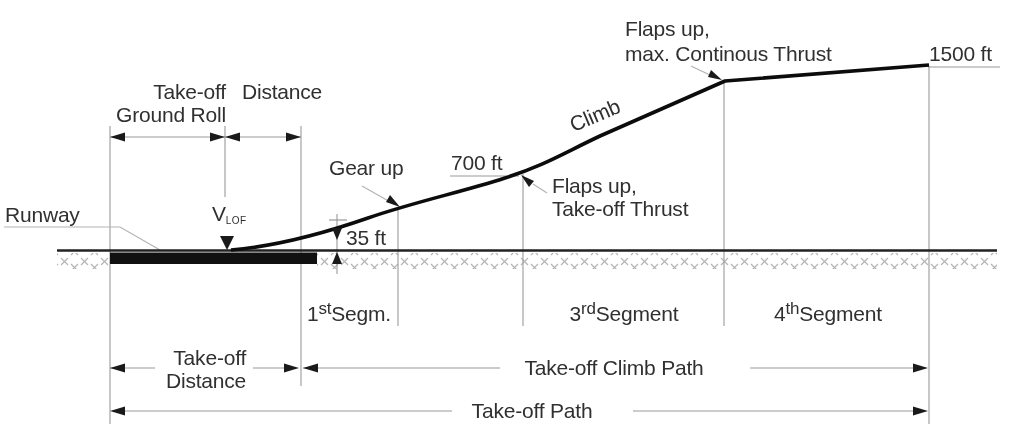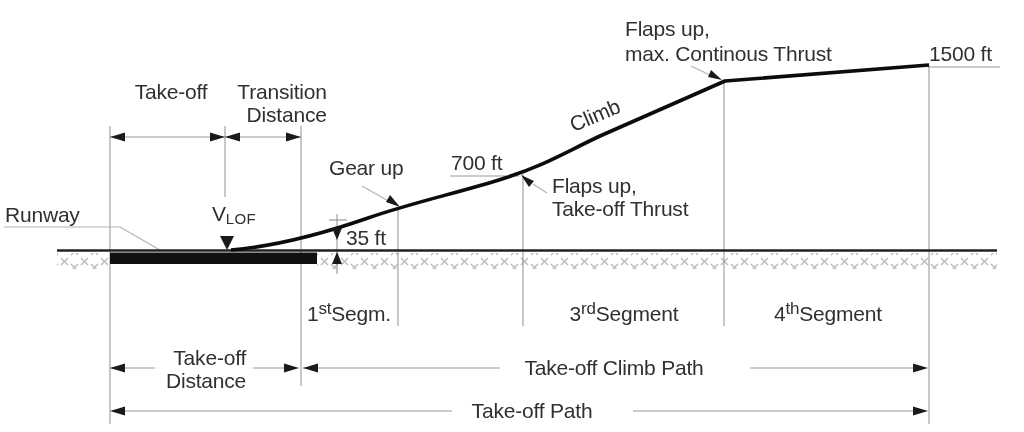--- a/index.html
+++ b/index.html
@@ -9,21 +9,21 @@
   }
   .stage svg { position:absolute; left:0; top:0; }
   .lbl {
     position:absolute; font-size:21px; line-height:23px; color:#303030;
     white-space:nowrap; letter-spacing:-0.2px;
   }
   .cx { transform:translateX(-50%); text-align:right; }
   .rot { transform:rotate(-23deg); transform-origin:0 100%; }
   .lh25 { line-height:25px; }
   .sup { font-size:17px; position:relative; top:-7px; }
-  .vsub { font-size:15px; position:relative; top:3px; letter-spacing:0.4px; }
+  .vsub { font-size:10px; position:relative; top:3px; letter-spacing:0.4px; }
 </style>
 </head>
 <body>
 
 <div class="stage">
 
   <svg width="1024" height="432" viewBox="0 0 1024 432">
     <defs>
       <pattern id="earth" width="20" height="16" patternUnits="userSpaceOnUse">
         <path d="M1,2 L8,9 M8,2 L1,9 M11,8 L18,15 M18,8 L11,15" stroke="#b5b5b5" stroke-width="1.2" fill="none"></path>
@@ -88,24 +88,24 @@
       <polygon points="400,207 386,202 390,195"></polygon>
       <polygon points="521,175 534,181 529,187"></polygon>
       <polygon points="722,80 708,77 711,70"></polygon>
     </g>
   </svg>
 
   <div class="lbl" style="left:5px;top:203px">Runway</div>
 
   <div class="lbl cx" style="left:171px;top:80px">
     <div>Take-off</div>
+    <div>Ground Roll</div>
   </div>
 
   <div class="lbl cx" style="left:282px;top:80px">
-    <div>Transition</div>
     <div>Distance</div>
   </div>
 
   <div class="lbl" style="left:212px;top:202px">
     <span>V</span><span class="vsub">LOF</span>
   </div>
 
   <div class="lbl" style="left:329px;top:156px">Gear up</div>
 
   <div class="lbl" style="left:451px;top:151px">700 ft</div>

